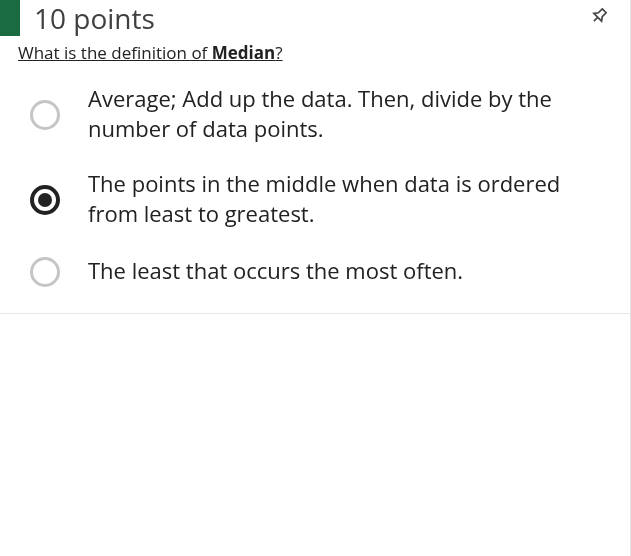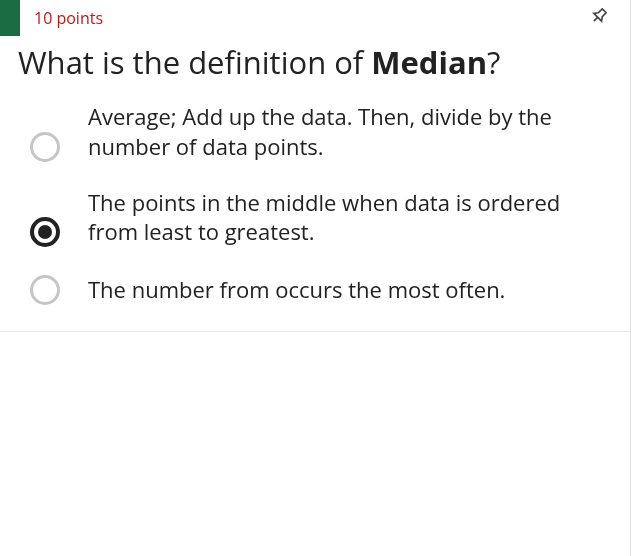--- a/index.html
+++ b/index.html
@@ -30,44 +30,45 @@
       display: flex;
       align-items: center;
       gap: 14px;
     }
     .color-block {
       width: 20px;
       height: 36px;
       background: #1a6b3f;
     }
     .points-text {
-      color: #b91c1c;
-      font-size: 16px;
+      color: #404040;
+      font-size: 28px;
       font-weight: 400;
     }
     .pin-icon {
       color: #444;
       cursor: pointer;
     }
     .question-text {
-      font-size: 31px;
+      font-size: 17px;
       color: #222;
       padding: 6px 36px 20px 18px;
       font-weight: 400;
       line-height: 1.3;
+      text-decoration: underline;
     }
     .question-text strong {
       font-weight: 700;
     }
     .options {
       padding: 0 18px 0 30px;
     }
     .option {
       display: flex;
-      align-items: flex-end;
+      align-items: center;
       gap: 28px;
       margin-bottom: 26px;
       cursor: pointer;
     }
     .radio {
       flex-shrink: 0;
       width: 30px;
       height: 30px;
       border: 3px solid #c5c5c5;
       border-radius: 50%;
@@ -125,18 +126,18 @@
     <div class="option">
       <div class="radio"></div>
       <div class="option-text">Average; Add up the data. Then, divide by the number of data points.</div>
     </div>
     <div class="option">
       <div class="radio selected"></div>
       <div class="option-text">The points in the middle when data is ordered from least to greatest.</div>
     </div>
     <div class="option">
       <div class="radio"></div>
-      <div class="option-text">The number from occurs the most often.</div>
+      <div class="option-text">The least that occurs the most often.</div>
     </div>
   </div>
 
   <hr class="divider">
 </div>
 
 </body></html>

